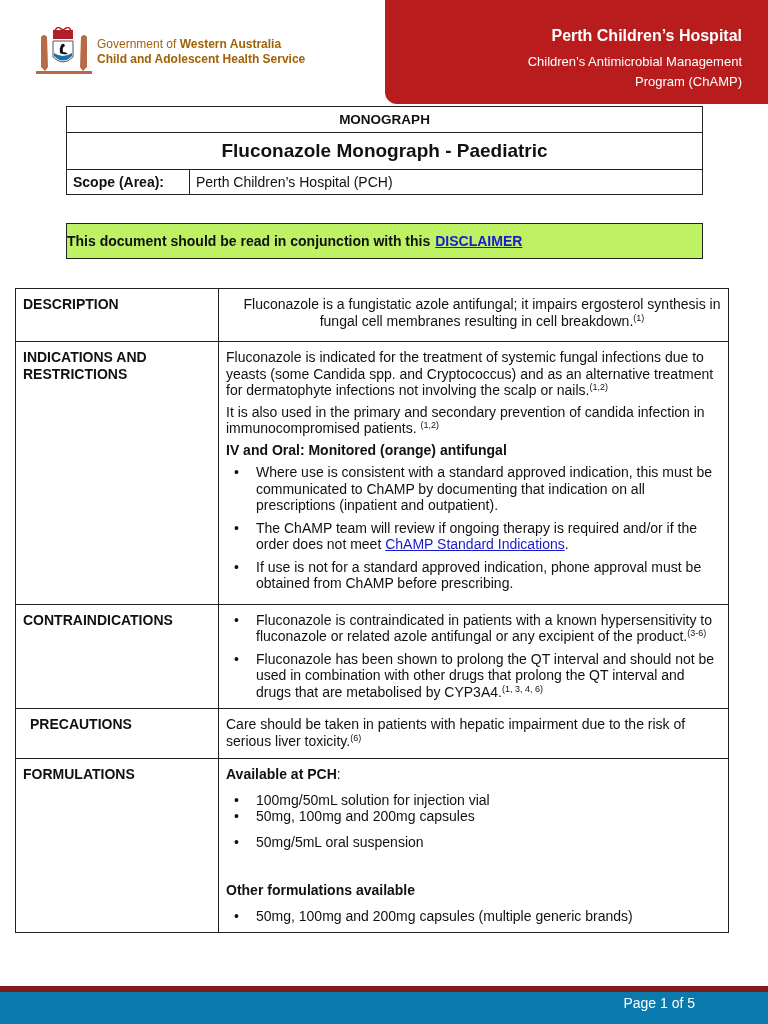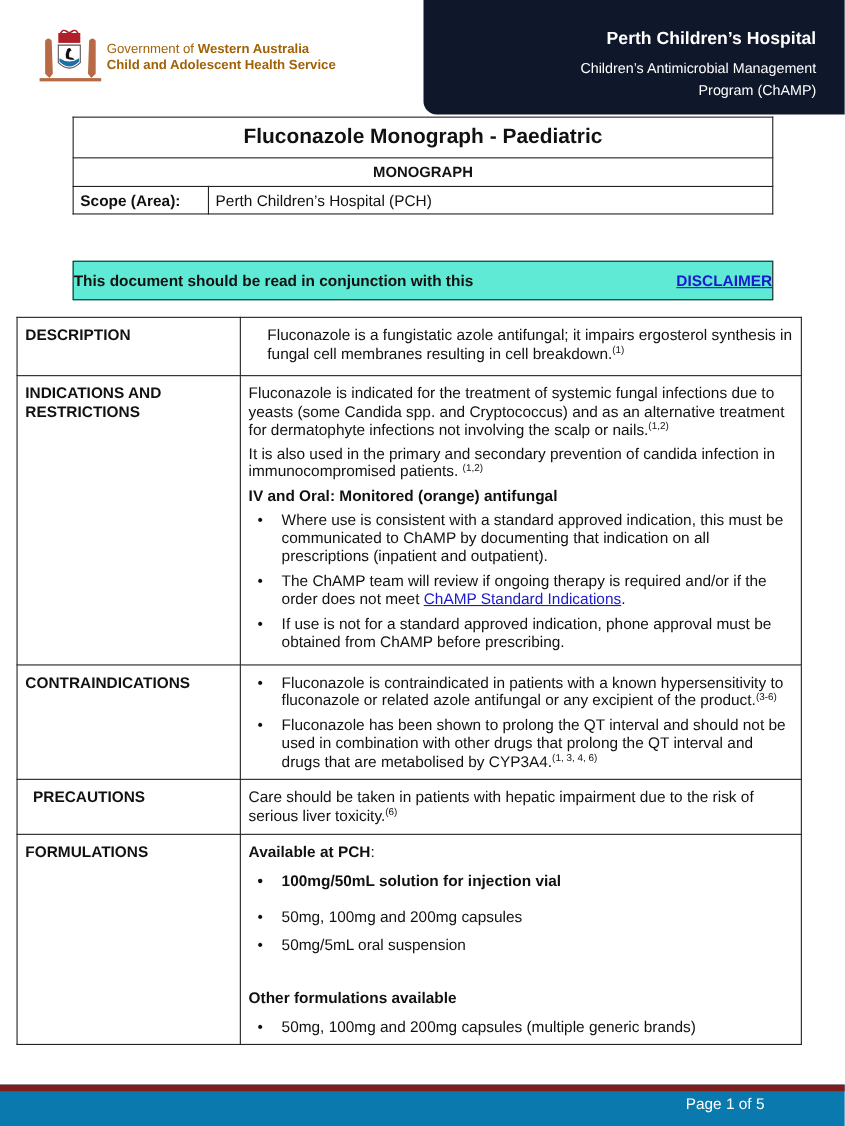--- a/index.html
+++ b/index.html
@@ -8,40 +8,40 @@
     background: #ffffff; color: #111;
     font-family: "Liberation Sans", sans-serif;
   }
   .logo-wrap { position: absolute; left: 33px; top: 27px; display: flex; align-items: center; }
   .crest { width: 62px; height: 50px; }
   .org { margin-left: 2px; font-size: 12px; line-height: 15px; color: #a16207; }
   .org b { font-weight: bold; }
 
   .banner {
     position: absolute; left: 385px; top: 0; width: 383px; height: 104px;
-    background: #0f172a; border-bottom-left-radius: 12px;
+    background: #b91c1c; border-bottom-left-radius: 12px;
     color: #fff; text-align: right; box-sizing: border-box; padding-right: 26px;
   }
   .banner .h1 { position: absolute; right: 26px; top: 27px; font-size: 16px; font-weight: bold; }
   .banner .h2 { position: absolute; right: 26px; top: 52px; font-size: 13px; line-height: 20px; }
 
   .mono-table {
     position: absolute; left: 66px; top: 106px; width: 637px;
     border-collapse: collapse; font-size: 14px;
   }
   .mono-table td { border: 1px solid #222; padding: 0 6px; }
   .mono-head { text-align: center; font-weight: bold; font-size: 13.5px; height: 25px; }
   .mono-title { text-align: center; font-weight: bold; font-size: 19px; height: 36px; }
   .scope-label { font-weight: bold; width: 110px; height: 24px; }
   .scope-val { height: 24px; }
 
   .disclaimer {
-    position: absolute; left: 66px; top: 237px; width: 635px; height: 34px;
-    background: #5eead4; border: 1px solid #222;
-    display: flex; align-items: center; justify-content: space-between;
+    position: absolute; left: 66px; top: 223px; width: 635px; height: 34px;
+    background: #bef264; border: 1px solid #222;
+    display: flex; align-items: center; justify-content: flex-start;
     font-size: 14px; font-weight: bold;
   }
   .disclaimer a { color: #1a1acc; text-decoration: underline; margin-left: 5px; }
 
   .main-table {
     position: absolute; left: 15px; top: 288px; width: 714px;
     border-collapse: collapse; font-size: 14px; line-height: 16.5px;
   }
   .main-table td { border: 1px solid #222; vertical-align: top; }
   .main-table td.lbl { width: 181px; font-weight: bold; padding: 7px 7px; }
@@ -84,42 +84,42 @@
   <div class="h1">Perth Children’s Hospital</div>
   <div class="h2">
     <div>Children’s Antimicrobial Management</div>
     <div>Program (ChAMP)</div>
   </div>
 </div>
 
 <table class="mono-table">
   <tbody>
       <tr>
-        <td colspan="2" class="mono-title">Fluconazole Monograph - Paediatric</td>
+        <td colspan="2" class="mono-head">MONOGRAPH</td>
       </tr>
   <tr>
-        <td colspan="2" class="mono-head">MONOGRAPH</td>
+        <td colspan="2" class="mono-title">Fluconazole Monograph - Paediatric</td>
       </tr>
   <tr>
     <td class="scope-label">Scope (Area):</td>
     <td class="scope-val">Perth Children’s Hospital (PCH)</td>
   </tr>
 </tbody>
   </table>
 
 <div class="disclaimer">
   <span>This document should be read in conjunction with this</span>
   <a href="#">DISCLAIMER</a>
 </div>
 
 <table class="main-table">
   <tbody>
       <tr>
     <td class="lbl">DESCRIPTION</td>
-    <td class="cnt" style="padding-left:24px; padding-bottom:12px;">
+    <td class="cnt" style="padding-left:24px; padding-bottom:12px;text-align:center;">
       <span>Fluconazole is a fungistatic azole antifungal; it impairs ergosterol synthesis in fungal cell membranes resulting in cell breakdown.</span><sup>(1)</sup>
     </td>
   </tr>
 
   <tr>
     <td class="lbl">INDICATIONS AND RESTRICTIONS</td>
     <td class="cnt">
       <p><span>Fluconazole is indicated for the treatment of systemic fungal infections due to yeasts (some Candida spp. and Cryptococcus) and as an alternative treatment for dermatophyte infections not involving the scalp or nails.</span><sup>(1,2)</sup></p>
       <p><span>It is also used in the primary and secondary prevention of candida infection in immunocompromised patients. </span><sup>(1,2)</sup></p>
       <div class="sub-head">IV and Oral: Monitored (orange) antifungal</div>
@@ -146,21 +146,21 @@
     <td class="cnt" style="padding-bottom:9px;">
       <span>Care should be taken in patients with hepatic impairment due to the risk of serious liver toxicity.</span><sup>(6)</sup>
     </td>
   </tr>
 
   <tr>
     <td class="lbl">FORMULATIONS</td>
     <td class="cnt">
       <div class="sub-head" style="margin-bottom:9px;"><span>Available at PCH</span><span style="font-weight:normal">:</span></div>
       <ul>
-        <li style="margin-bottom:17px;font-weight:bold;">100mg/50mL solution for injection vial</li>
+        <li style="margin-bottom:0;">100mg/50mL solution for injection vial</li>
         <li style="margin-bottom:9px;">50mg, 100mg and 200mg capsules</li>
         <li style="margin-bottom:9px;">50mg/5mL oral suspension</li>
       </ul>
       <div class="sub-head" style="margin-bottom:9px;margin-top:32px;">Other formulations available</div>
       <ul>
         <li style="margin-bottom:2px;">50mg, 100mg and 200mg capsules (multiple generic brands)</li>
       </ul>
     </td>
   </tr>
 </tbody>

